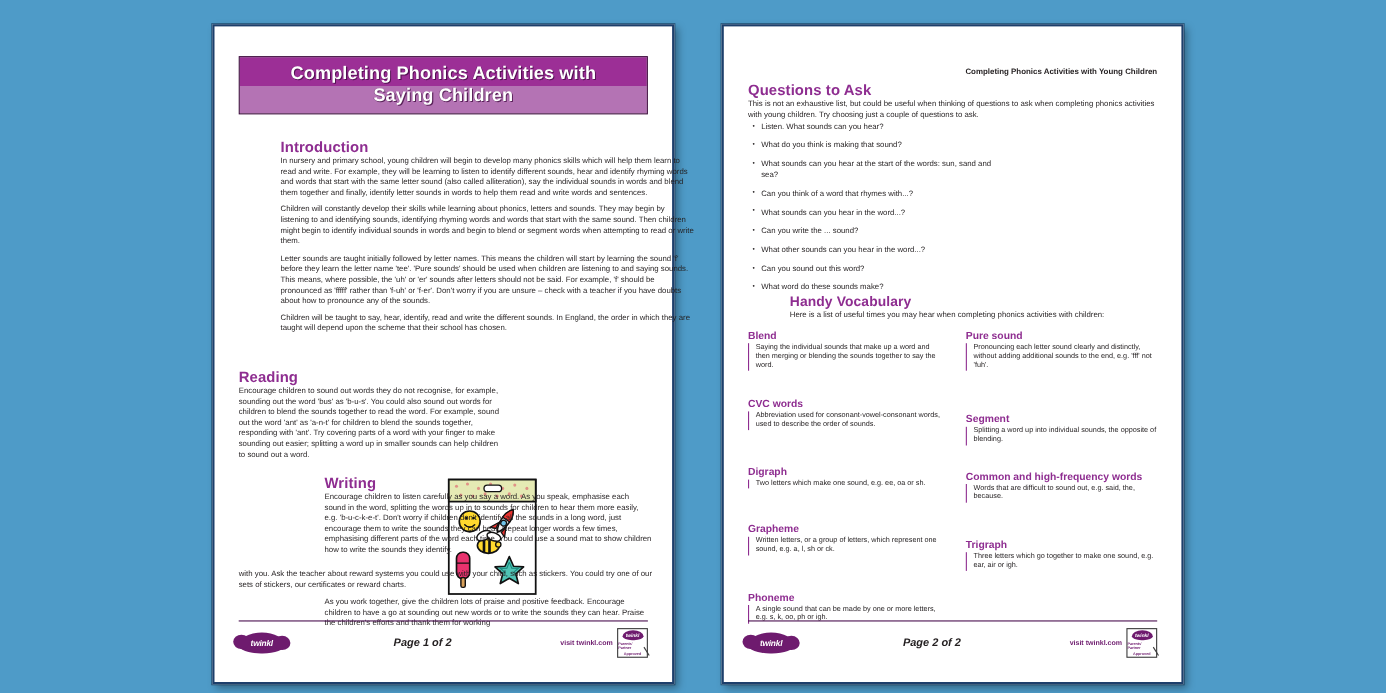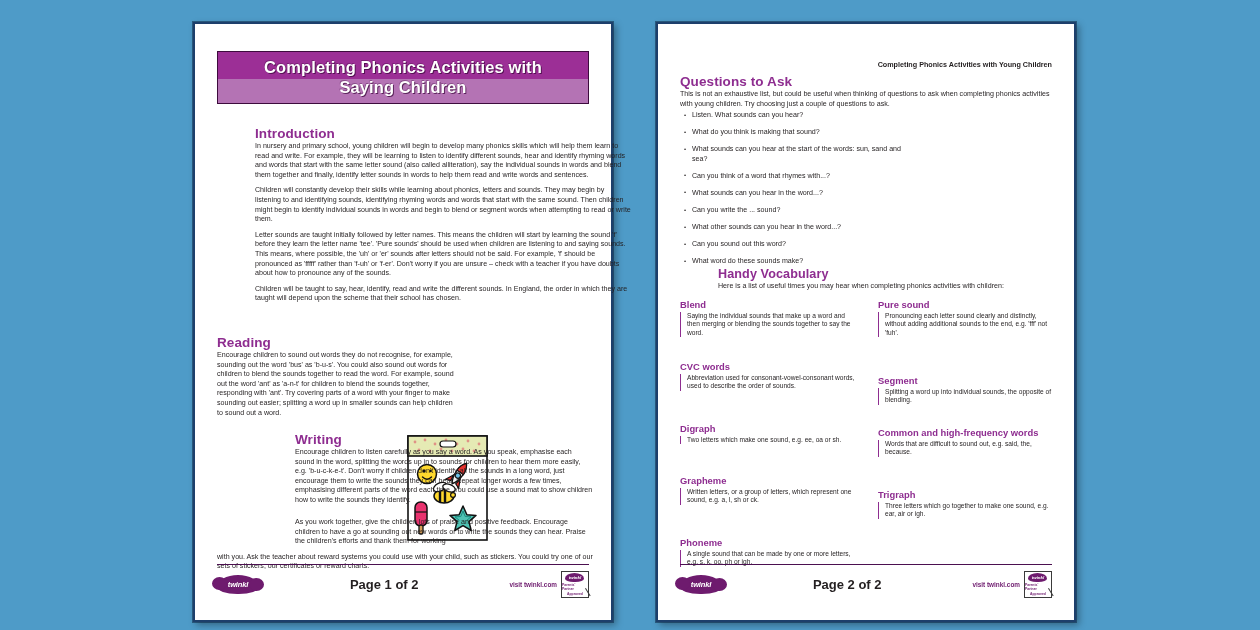--- a/index.html
+++ b/index.html
@@ -105,21 +105,21 @@
   .twinkl-logo:before, .twinkl-logo:after {
     content: ""; position: absolute; background: #6e1b6e; border-radius: 50%;
   }
   .twinkl-logo:before { width: 15px; height: 13px; left: -5px; top: 2px; }
   .twinkl-logo:after  { width: 15px; height: 13px; right: -5px; top: 3px; }
   .twinkl-logo span {
     position: relative; z-index: 2;
     color: #fff; font-size: 7.6px; font-weight: bold; font-style: italic;
     letter-spacing: -.2px;
   }
-  .page-num { color: #231f20; font-size: 13px; font-weight: bold; }
+  .page-num { color: #231f20; font-size: 10px; font-weight: bold; font-style: italic; }
   .footer-right { display: flex; align-items: center; gap: 4px; }
   .visit-url { color: #6e1b6e; font-size: 6.4px; font-weight: bold; }
   .badge {
     width: 26px; height: 25px;
     border: 1px solid #3a3a3a;
     background: #fff;
     position: relative;
     display: flex; flex-direction: column; align-items: center; justify-content: center;
   }
   .badge .blob {
@@ -288,22 +288,22 @@
           </g>
         </svg>
       </div>
 
       <div class="col" id="p1-writing">
         <div class="h-sec">Writing</div>
         <p class="body">Encourage children to listen carefully as you say a word. As you speak, emphasise each sound in the word, splitting the words up in to sounds for children to hear them more easily, e.g. 'b-u-c-k-e-t'.  Don't worry if children don't identify all the sounds in a long word, just encourage them to write the sounds they can hear. Repeat longer words a few times, emphasising different parts of the word each time. You could use a sound mat to show children how to write the sounds they identify.</p>
       </div>
 
       <div class="col" id="p1-final">
+        <p class="body">with you. Ask the teacher about reward systems you could use with your child, such as stickers. You could try one of our sets of stickers, our certificates or reward charts.</p>
         <p class="body ind">As you work together, give the children lots of praise and positive feedback. Encourage children to have a go at sounding out new words or to write the sounds they can hear. Praise the children's efforts and thank them for working</p>
-        <p class="body">with you. Ask the teacher about reward systems you could use with your child, such as stickers. You could try one of our sets of stickers, our certificates or reward charts.</p>
       </div>
 
       <div class="footer">
         <div class="footer-row">
           <div class="twinkl-logo">
             <span>twinkl</span>
           </div>
           <div class="page-num">Page 1 of 2</div>
           <div class="footer-right">
             <div class="visit-url">visit twinkl.com</div>

